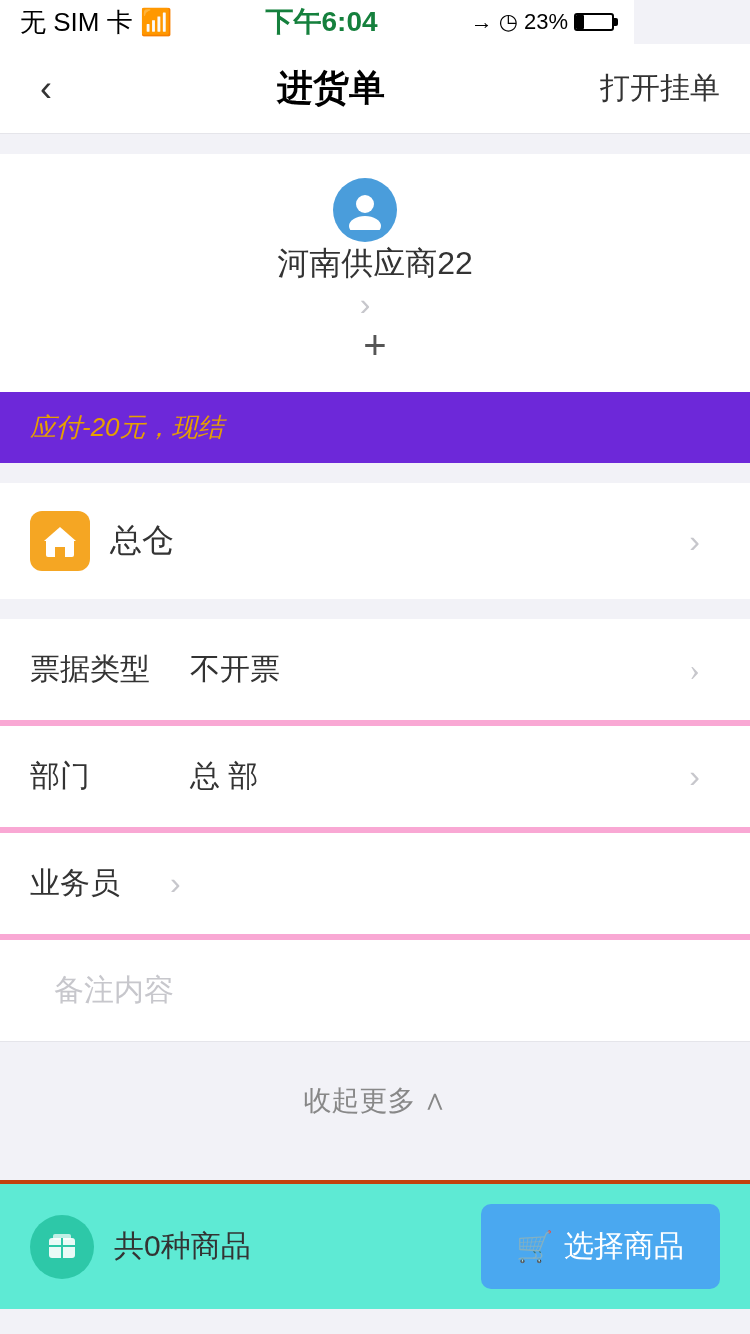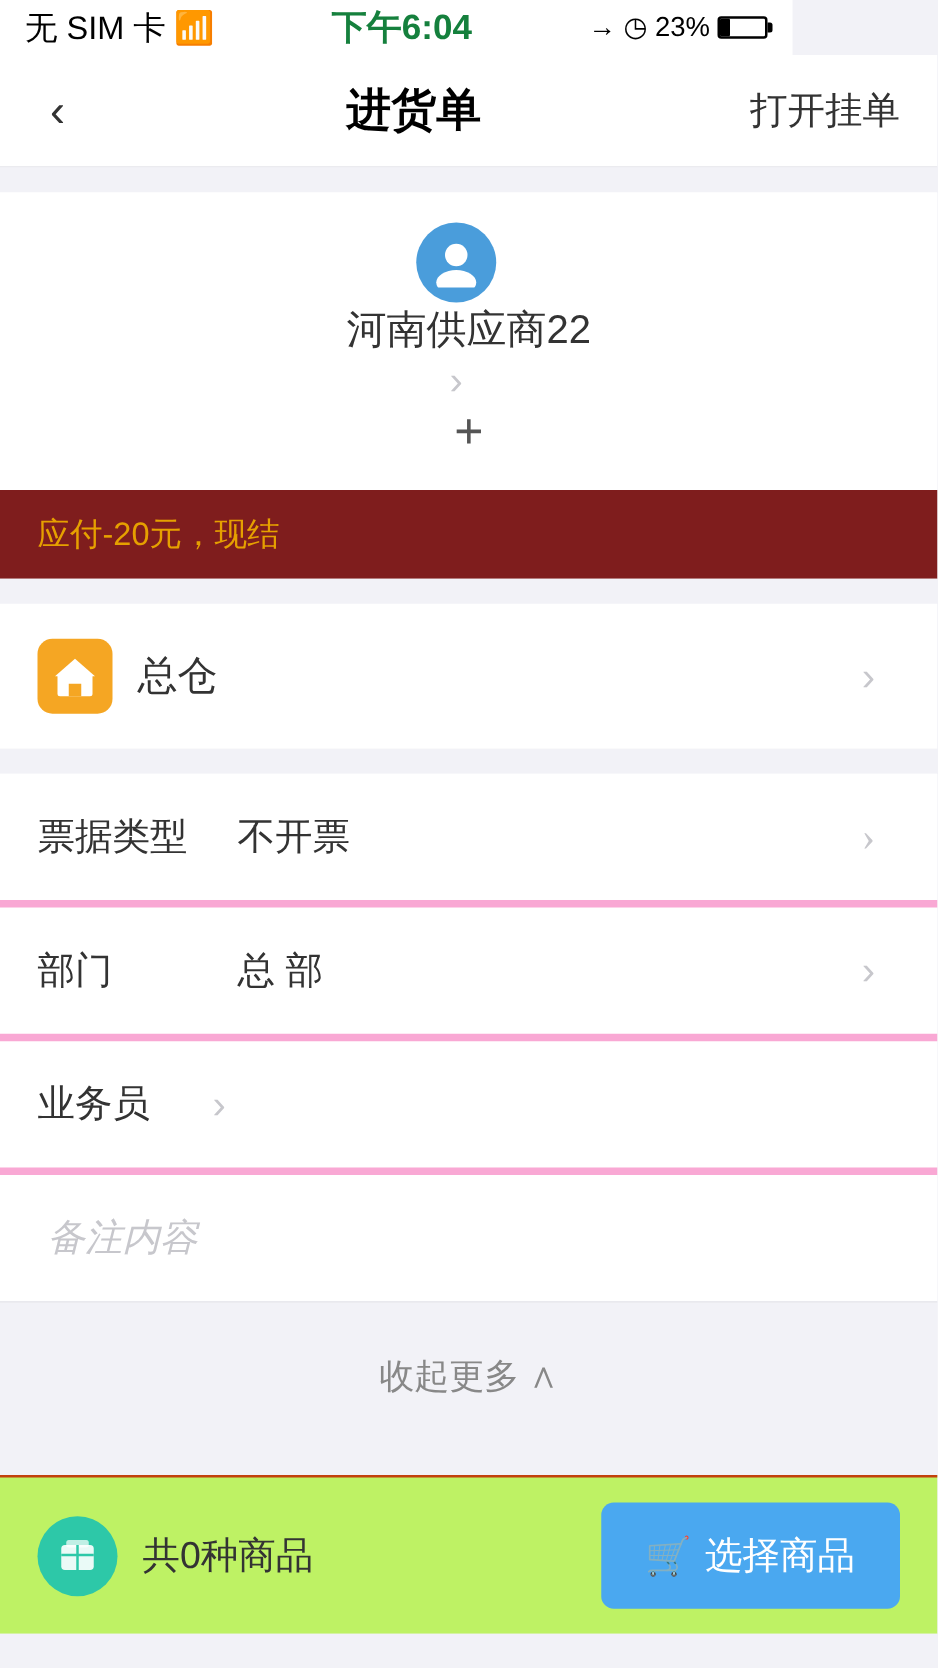--- a/index.html
+++ b/index.html
@@ -141,24 +141,25 @@
     }
     .add-icon {
       font-size: 40px;
       color: #555;
       cursor: pointer;
       padding: 0 4px;
     }
 
     
     .warning-banner {
-      background: #7f1d1d;
+      background: #6d28d9;
       padding: 18px 30px;
       font-size: 26px;
       color: #e6a000;
+      font-style: italic;
     }
 
     
     .warehouse-row {
       display: flex;
       align-items: center;
       padding: 28px 30px;
       background: #fff;
     }
     .warehouse-icon-wrap {
@@ -196,42 +197,41 @@
     .form-value {
       flex: 1;
       font-size: 30px;
       color: #333;
       margin-left: 20px;
     }
     .form-placeholder {
       flex: 1;
       font-size: 30px;
       color: #c7c7cc;
-      margin-left: 8px;
-      font-style: italic;
+      margin-left: 24px;
     }
 
     
     .collapse-row {
       background: #f2f2f7;
       padding: 40px 30px;
       text-align: center;
       font-size: 28px;
       color: #888;
       cursor: pointer;
       border-top: 1px solid #e5e5ea;
     }
 
     
     .bottom-bar {
       display: flex;
       align-items: center;
       padding: 20px 30px;
-      background: #bef264;
-      border-top: 2px solid #c2410c;
+      background: #5eead4;
+      border-top: 4px solid #c2410c;
       margin-top: 20px;
     }
     .product-icon-wrap {
       width: 64px;
       height: 64px;
       border-radius: 50%;
       background: #2dc8a8;
       display: flex;
       align-items: center;
       justify-content: center;

